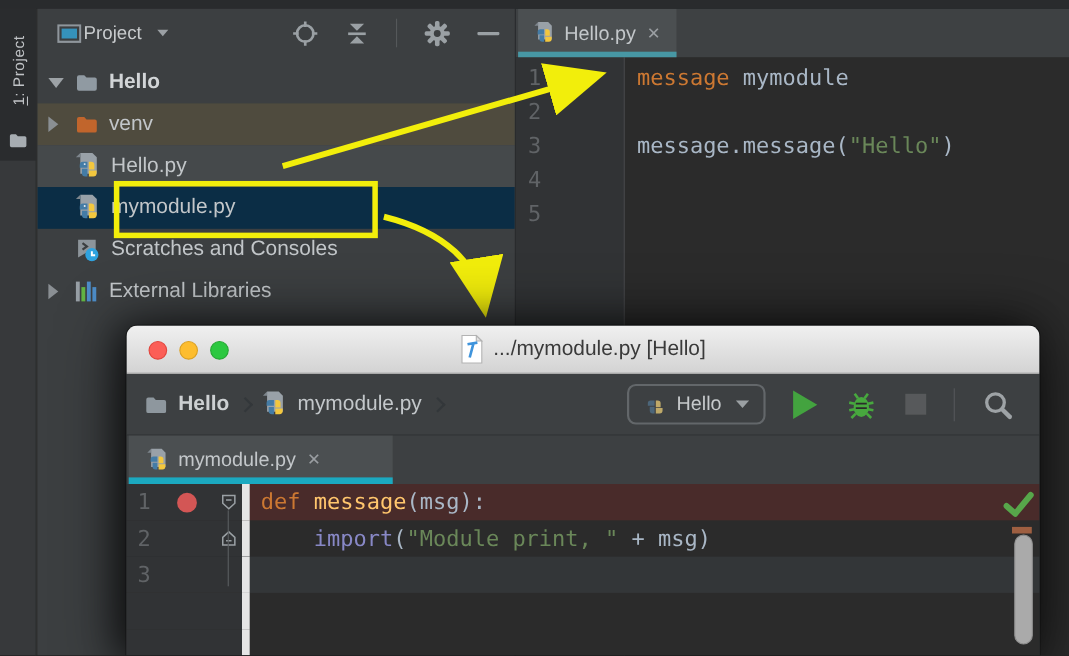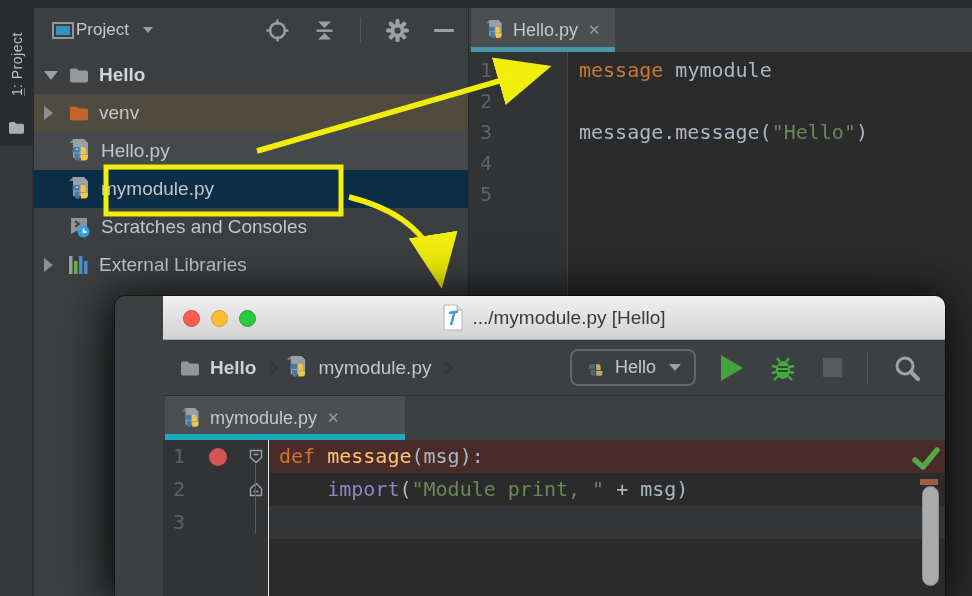--- a/index.html
+++ b/index.html
@@ -58,21 +58,21 @@
   .tok-func { color:#ffc66d; }
   .tok-str { color:#6a8759; }
   .tok-builtin { color:#8888c6; }
 
   
   .annotations { position:absolute; left:0; top:0; z-index:6; pointer-events:none; }
 
   
   .float-window { position:absolute; left:115px; top:296px; width:830px; height:300px; z-index:10;
                   border-radius:10px 10px 0 0; overflow:hidden; background:#3d4042;
-                  box-shadow:0 6px 60px rgba(0,0,0,.75), -8px 0 30px rgba(0,0,0,.45), 0 0 0 1px rgba(0,0,0,.35);padding-left:48px; }
+                  box-shadow:0 6px 60px rgba(0,0,0,.75), -8px 0 30px rgba(0,0,0,.45), 0 0 0 1px rgba(0,0,0,.35); }
   .mac-titlebar { position:relative; height:44px; background:linear-gradient(#f0f0f0,#d3d3d3); border-bottom:1px solid #a9a9a9;
                   display:flex; align-items:center; justify-content:center; }
   .traffic { position:absolute; left:20px; top:0; height:44px; display:flex; align-items:center; gap:11px; }
   .light { width:17px; height:17px; border-radius:50%; }
   .light.red { background:#fb5e57; border:1px solid #e1463e; }
   .light.yellow { background:#fdbd2e; border:1px solid #dba123; }
   .light.green { background:#2cc840; border:1px solid #27a834; }
   .title-group { display:flex; align-items:center; gap:8px; }
   .window-title { color:#3a3a3a; font-size:19px; }
 
@@ -91,21 +91,21 @@
   .dim { filter:saturate(.55) brightness(.85); }
 
   .float-tabbar { height:44px; background:#3d4042; display:flex; align-items:flex-end; }
   .float-tab { position:relative; height:44px; display:flex; align-items:center; padding:0 16px; background:#4b4f51; margin-left:2px; min-width:240px; }
   .float-tab .tab-underline { height:6px; background:#1ba9c0; }
 
   .float-editor { position:relative; height:156px; background:#2b2b2b; font-family:"DejaVu Sans Mono", monospace; font-size:20px; }
   .frow { display:flex; height:33px; }
   .fgut { width:105px; background:#313335; color:#606366; line-height:33px; position:relative; flex:none; }
   .fgut .num { padding-left:10px; }
-  .fcode { flex:1; line-height:33px; white-space:pre; color:#a9b7c6; padding-left:10px; border-left:1px solid #e5e5e5; }
+  .fcode { flex:1; line-height:33px; white-space:pre; color:#a9b7c6; padding-left:10px; border-left:7px solid #e5e5e5; }
   .frow.bp .fcode { background:#492b2a; }
   .frow.cur .fcode { background:#333638; }
   .bp-dot { position:absolute; left:46px; top:8px; width:18px; height:18px; border-radius:50%; background:#d35655; }
   .fold-mark { position:absolute; left:86px; top:9px; }
   .fold-line { position:absolute; left:92px; top:24px; bottom:-60px; width:1px; background:#5a5e60; z-index:1; }
   .check-icon { position:absolute; right:5px; top:6px; }
   .stripe-mark { position:absolute; right:7px; top:39px; width:18px; height:6px; background:#9e5f41; }
   .vscrollbar { position:absolute; right:6px; top:46px; width:17px; height:100px; background:#aaaaaa; border:1px solid #8d8d8d; border-radius:9px; }
 </style>
 </head>

